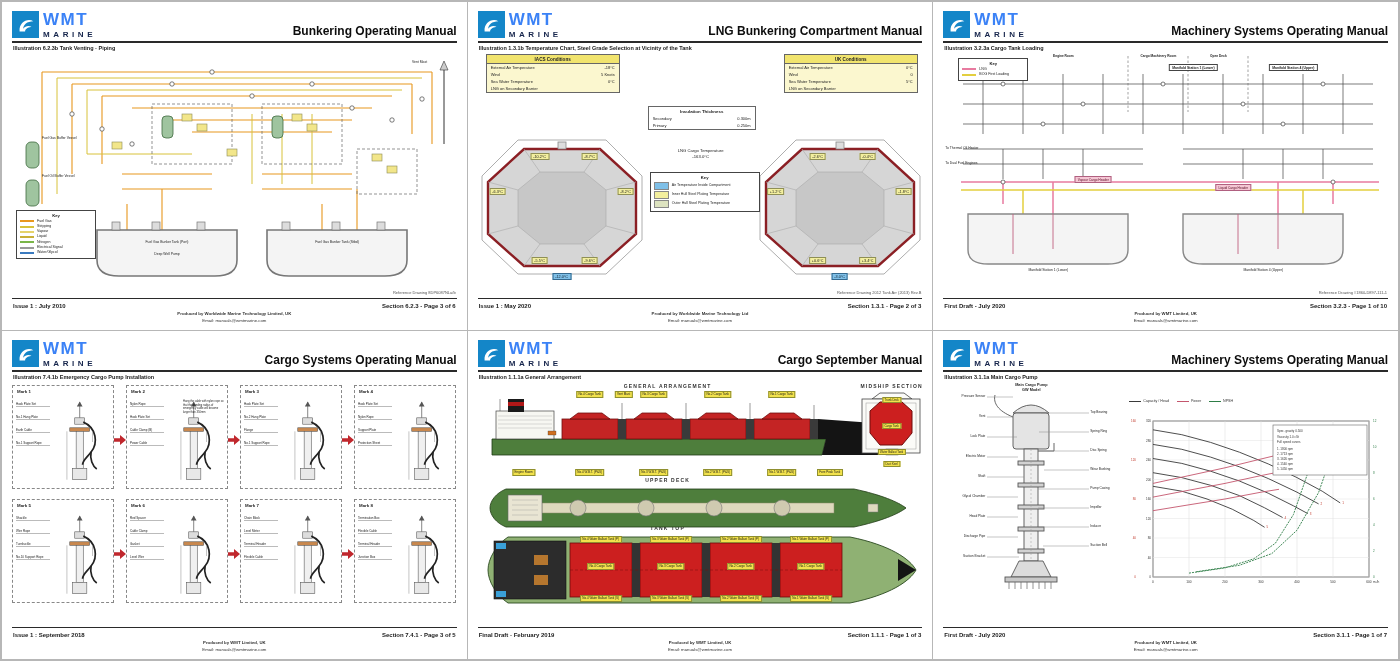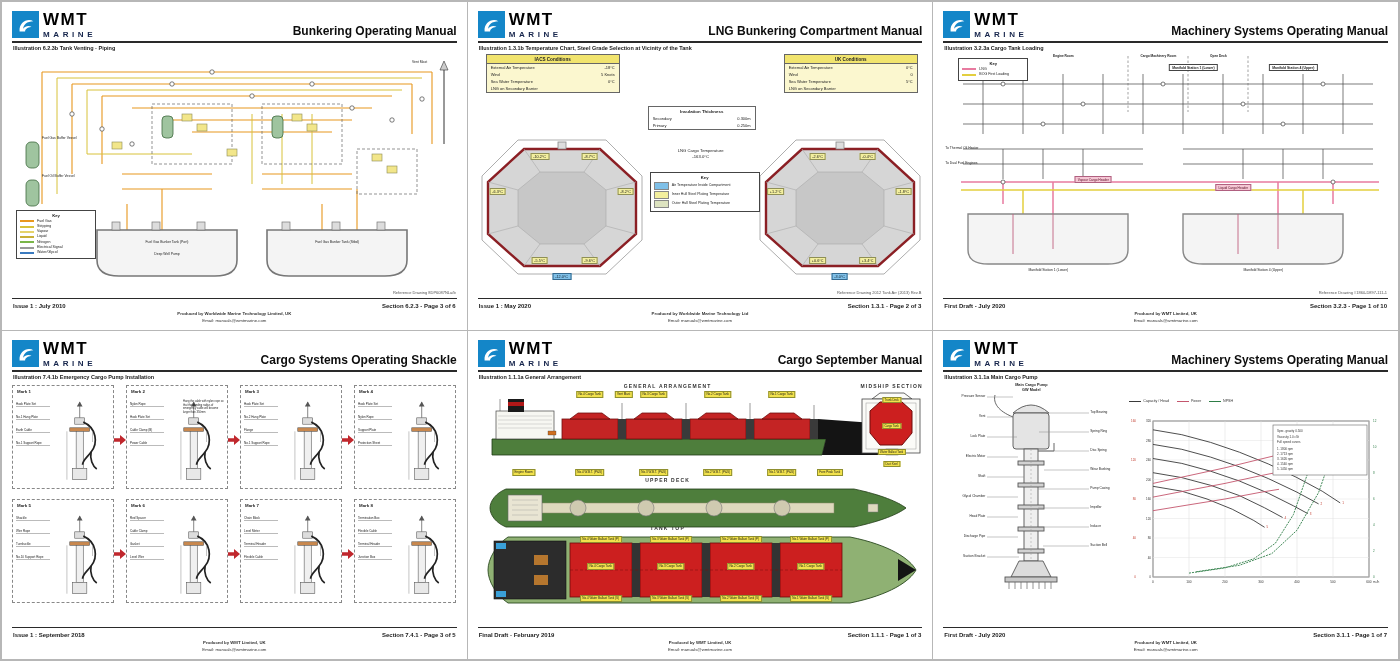--- a/index.html
+++ b/index.html
@@ -5,21 +5,21 @@
   html,body{margin:0;padding:0;background:#e2e2e2;}
   body{width:1400px;height:661px;font-family:"Liberation Sans",sans-serif;-webkit-font-smoothing:antialiased;}
   .grid{display:grid;grid-template-columns:repeat(3,1fr);grid-template-rows:repeat(2,1fr);
         width:1400px;height:661px;box-sizing:border-box;border:2px solid #b7b7b7;gap:1px;background:#b7b7b7;}
   .page{position:relative;background:#fff;overflow:hidden;}
   
   .hdr{position:absolute;left:10px;right:10px;top:6px;height:31px;display:flex;justify-content:space-between;align-items:flex-end;}
   .logo{display:flex;gap:4px;align-items:flex-start;}
   .logo-box{width:27px;height:27px;background:#1486c8;display:flex;align-items:center;justify-content:center;}
   .logo-box svg{width:22px;height:22px;}
-  .wmt{font-size:17px;font-weight:bold;color:#000000;letter-spacing:1.5px;line-height:1;}
+  .wmt{font-size:17px;font-weight:bold;color:#3b82f6;letter-spacing:1.5px;line-height:1;}
   .marine{font-size:8px;font-weight:bold;color:#16254c;letter-spacing:3.6px;margin-top:2px;}
   .manual-title{font-size:12px;font-weight:bold;color:#0d0d0d;padding-bottom:1px;margin-top:25px;}
   .rule{position:absolute;left:10px;right:10px;top:39px;border-top:2px solid #2a2a2a;}
   .caption{position:absolute;left:11px;top:43px;font-size:5.5px;font-weight:bold;color:#1a1a1a;}
   .content{position:absolute;left:10px;top:52px;width:446px;height:228px;}
   .csvg{position:absolute;left:0;top:0;width:446px;height:228px;}
   
   .refnote{position:absolute;right:11px;bottom:35px;font-size:4px;color:#555;}
   .footrule{position:absolute;left:10px;right:10px;bottom:31px;border-top:1.5px solid #2a2a2a;}
   .footrow{position:absolute;left:11px;right:11px;bottom:21px;display:flex;justify-content:space-between;font-size:6px;font-weight:bold;color:#1a1a1a;}
@@ -436,21 +436,21 @@
         <div class="logo-box">
           <svg viewBox="0 0 24 24">
               <path d="M5 19 C4 9 14 4 20 8 C13 8 9 12 9 16 C11 13 15 12 18 14 C13 15 11 17 11 19 Z" fill="#fff"></path>
             </svg>
         </div>
         <div>
           <div class="wmt">WMT</div>
           <div class="marine">MARINE</div>
         </div>
       </div>
-      <div class="manual-title">Cargo Systems Operating Shackle</div>
+      <div class="manual-title">Cargo Systems Operating Manual</div>
     </div>
     <div class="rule"></div>
     <div class="caption">Illustration 7.4.1b Emergency Cargo Pump Installation</div>
     <div class="content" id="c3">
         <div class="mark" style="left: 0px; top: 2px;">
           <div class="mark-label">Mark 1</div>
           <svg class="mark-sketch" viewBox="0 0 90 120">
             <line x1="46" y1="4" x2="46" y2="26" stroke="#555" stroke-width="1"></line>
             <path d="M42,10 h8 l-4,-7 z" fill="#555"></path>
             <rect x="39" y="26" width="14" height="9" fill="#ddd" stroke="#555" stroke-width="0.8"></rect>

